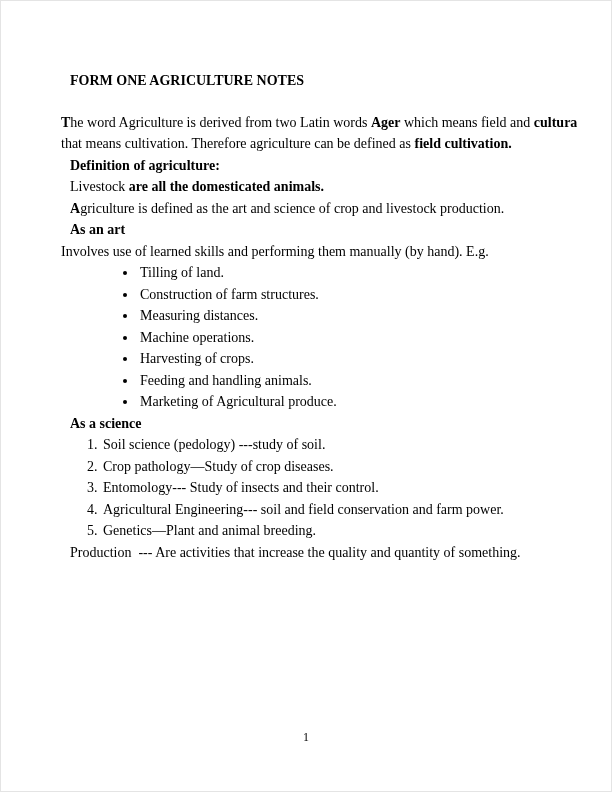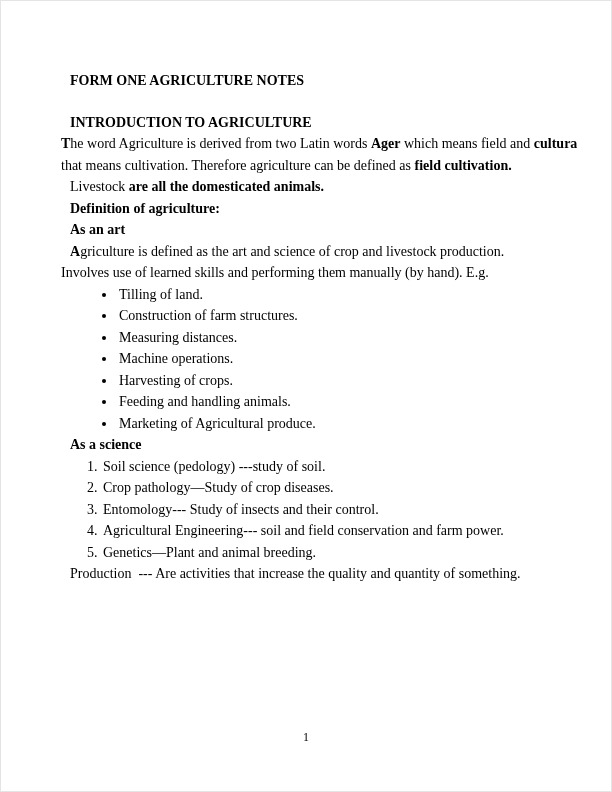--- a/index.html
+++ b/index.html
@@ -40,20 +40,21 @@
   .bold {
     font-weight: bold;
   }
   ul.bullets {
     margin: 0;
     padding-left: 56px;
     list-style-type: disc;
   }
   ul.bullets li {
     padding-left: 2px;
+    margin-left: 21px;
   }
   ol.numbered {
     margin: 0;
     padding-left: 40px;
     list-style-type: decimal;
   }
   ol.numbered li {
     padding-left: 2px;
   }
   .page-number {
@@ -65,31 +66,30 @@
     font-size: 12px;
   }
 </style>
 </head>
 <body>
 
 <div class="page">
 
   <h1 class="doc-title">FORM ONE AGRICULTURE NOTES</h1>
 
-  <h2 class="section-heading">INTRODUCTION TO AGRICULTURE</h2>
 
   <p><span style="font-weight: bold;">T</span><span>he word Agriculture is derived from two Latin words </span><span style="font-weight: bold;">Ager</span><span> which means field and </span><span style="font-weight: bold;">cultura</span><span> that means cultivation. Therefore agriculture can be defined as </span><span style="font-weight: bold;">field cultivation.</span></p>
 
+  <p class="ind bold">Definition of agriculture:</p>
+
   <p class="ind"><span>Livestock </span><span style="font-weight: bold;">are all the domesticated animals.</span></p>
 
-  <p class="ind bold">Definition of agriculture:</p>
+  <p class="ind"><span style="font-weight: bold;">A</span><span>griculture is defined as the art and science of crop and livestock production.</span></p>
 
   <p class="ind bold">As an art</p>
-
-  <p class="ind"><span style="font-weight: bold;">A</span><span>griculture is defined as the art and science of crop and livestock production.</span></p>
 
   <p>Involves use of learned skills and performing them manually (by hand). E.g.</p>
 
   <ul class="bullets">
     <li>Tilling of land.</li>
     <li>Construction of farm structures.</li>
     <li>Measuring distances.</li>
     <li>Machine operations.</li>
     <li>Harvesting of crops.</li>
     <li>Feeding and handling animals.</li>

